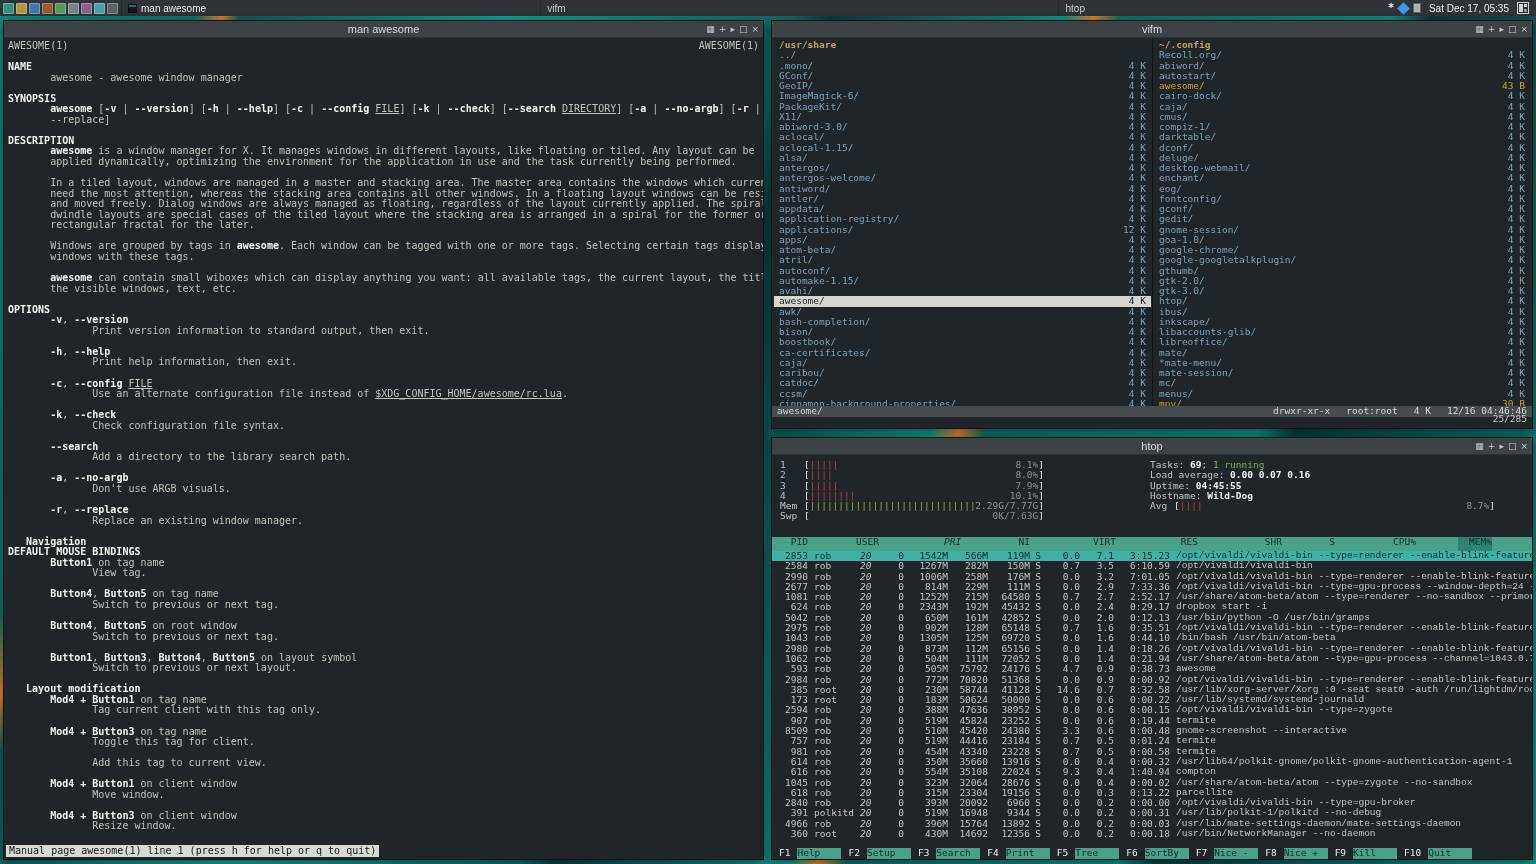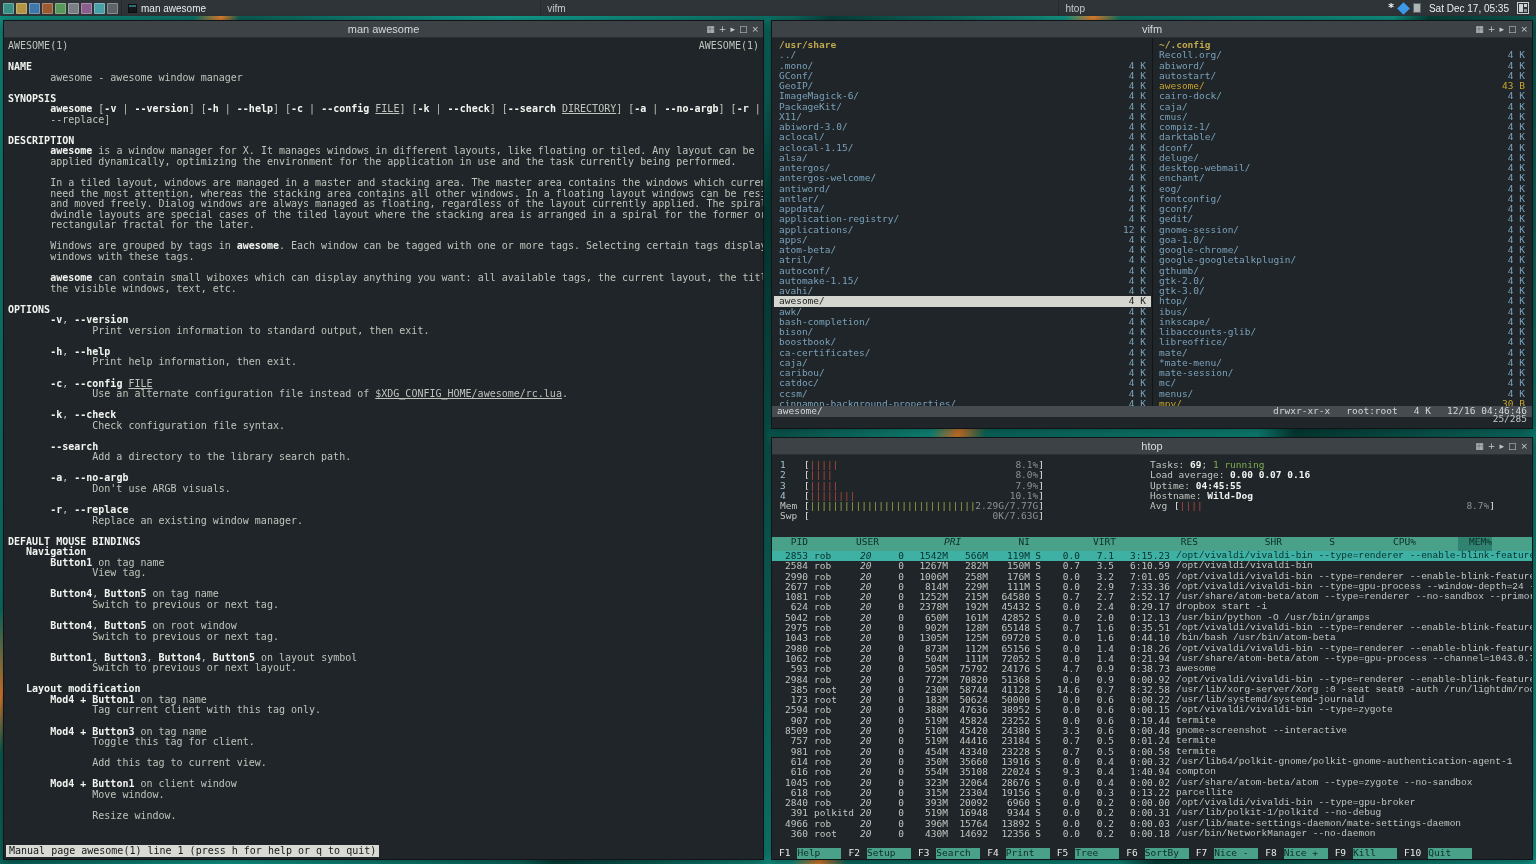--- a/index.html
+++ b/index.html
@@ -202,22 +202,22 @@
         <div class="man-line">&nbsp;</div>
         <div class="man-line">       <span class="mb">--search</span></div>
         <div class="man-line">              Add a directory to the library search path.</div>
         <div class="man-line">&nbsp;</div>
         <div class="man-line">       <span class="mb">-a</span>, <span class="mb">--no-argb</span></div>
         <div class="man-line">              Don't use ARGB visuals.</div>
         <div class="man-line">&nbsp;</div>
         <div class="man-line">       <span class="mb">-r</span>, <span class="mb">--replace</span></div>
         <div class="man-line">              Replace an existing window manager.</div>
         <div class="man-line">&nbsp;</div>
+        <div class="man-line">   <span class="mb">Navigation</span></div>
         <div class="man-line"><span class="mb">DEFAULT MOUSE BINDINGS</span></div>
-        <div class="man-line">   <span class="mb">Navigation</span></div>
         <div class="man-line">       <span class="mb">Button1</span> on tag name</div>
         <div class="man-line">              View tag.</div>
         <div class="man-line">&nbsp;</div>
         <div class="man-line">       <span class="mb">Button4</span>, <span class="mb">Button5</span> on tag name</div>
         <div class="man-line">              Switch to previous or next tag.</div>
         <div class="man-line">&nbsp;</div>
         <div class="man-line">       <span class="mb">Button4</span>, <span class="mb">Button5</span> on root window</div>
         <div class="man-line">              Switch to previous or next tag.</div>
         <div class="man-line">&nbsp;</div>
         <div class="man-line">       <span class="mb">Button1</span>, <span class="mb">Button3</span>, <span class="mb">Button4</span>, <span class="mb">Button5</span> on layout symbol</div>
@@ -228,20 +228,21 @@
         <div class="man-line">              Tag current client with this tag only.</div>
         <div class="man-line">&nbsp;</div>
         <div class="man-line">       <span class="mb">Mod4 + Button3</span> on tag name</div>
         <div class="man-line">              Toggle this tag for client.</div>
         <div class="man-line">&nbsp;</div>
         <div class="man-line">              Add this tag to current view.</div>
         <div class="man-line">&nbsp;</div>
         <div class="man-line">       <span class="mb">Mod4 + Button1</span> on client window</div>
         <div class="man-line">              Move window.</div>
         <div class="man-line">&nbsp;</div>
+        <div class="man-line">       <span class="mb">Mod4 + Button3</span> on client window</div>
         <div class="man-line">              Resize window.</div>
       </div>
   </div>
   <div class="man-status">Manual page awesome(1) line 1 (press h for help or q to quit)</div>
 </div>
 
 <div class="win" id="win-vifm">
   <div class="titlebar">
     <span class="title">vifm</span>
     <span class="tb-icons">
@@ -665,21 +666,21 @@
           <span class="hc c-cpu">0.7</span>
           <span class="hc c-mem">2.7</span>
           <span class="hc c-time">2:52.17</span>
           <span class="hc c-cmd">/usr/share/atom-beta/atom --type=renderer --no-sandbox --primordial-pipe</span>
         </div>
         <div class="ht-row">
           <span class="hc c-pid">624</span>
           <span class="hc c-user">rob</span>
           <span class="hc c-pri">20</span>
           <span class="hc c-ni">0</span>
-          <span class="hc c-virt">2378M</span>
+          <span class="hc c-virt">2343M</span>
           <span class="hc c-res">192M</span>
           <span class="hc c-shr">45432</span>
           <span class="hc c-s">S</span>
           <span class="hc c-cpu">0.0</span>
           <span class="hc c-mem">2.4</span>
           <span class="hc c-time">0:29.17</span>
           <span class="hc c-cmd">dropbox start -i</span>
         </div>
         <div class="ht-row">
           <span class="hc c-pid">5042</span>

